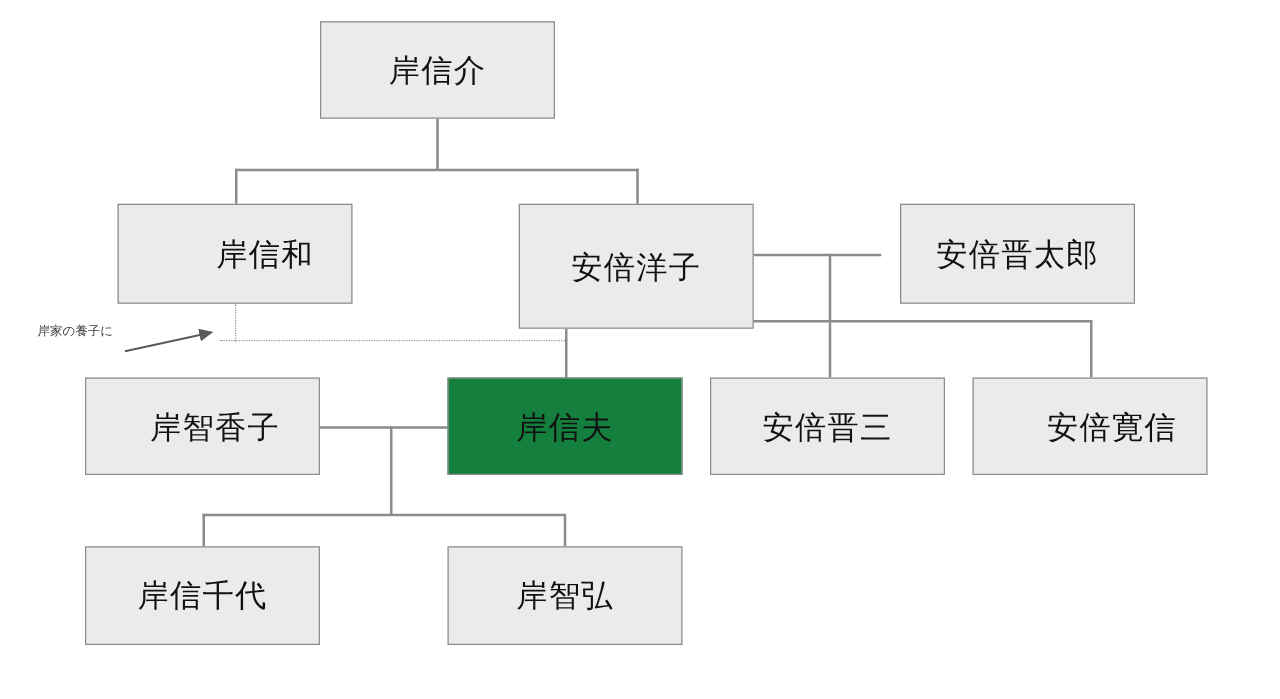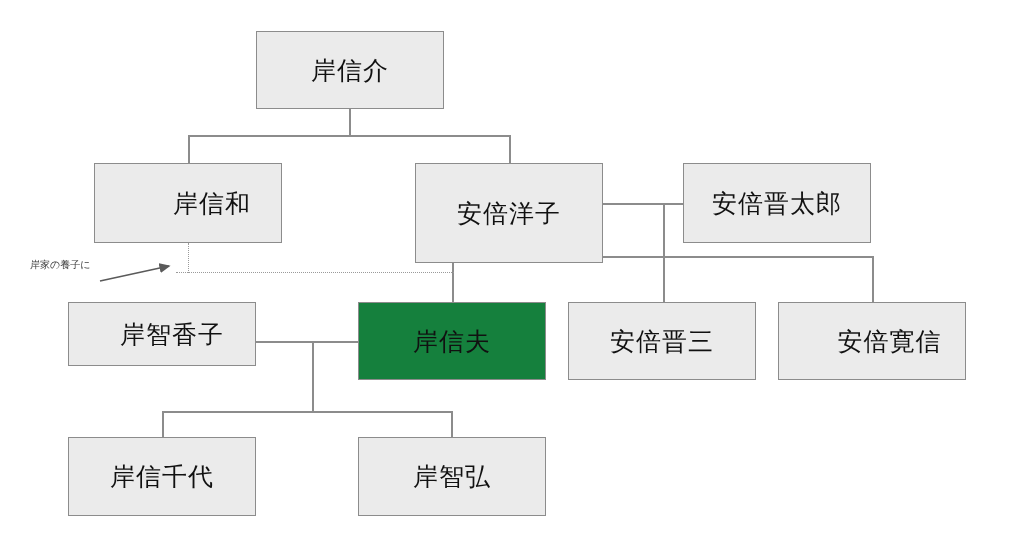--- a/index.html
+++ b/index.html
@@ -104,37 +104,37 @@
   <div class="annotation" style="left:30px; top:258px;">岸家の養子に</div>
   <svg class="arrow-svg" style="left:95px; top:255px;" width="90" height="32" viewBox="0 0 90 32">
     <defs>
       <marker id="arrowhead" markerWidth="7" markerHeight="7" refX="6" refY="3.2" orient="auto" markerUnits="strokeWidth">
         <path d="M0,0 L7,3.2 L0,6.4 z" fill="#5a5a5a"></path>
       </marker>
     </defs>
     <line x1="5" y1="26" x2="74" y2="11" stroke="#5a5a5a" stroke-width="1.6" marker-end="url(#arrowhead)"></line>
   </svg>
 
-  <div class="node" style="left:256px; top:31px; width:188px; height:78px;">
+  <div class="node" style="left:256px; top:17px; width:188px; height:78px;">
     <span>岸信介</span>
   </div>
 
   <div class="node" style="left:94px; top:163px; width:188px; height:80px;padding-left:48px;">
     <span>岸信和</span>
   </div>
 
   <div class="node" style="left:415px; top:163px; width:188px; height:100px;">
     <span>安倍洋子</span>
   </div>
 
-  <div class="node" style="left:683px; top:163px; width:188px; height:80px;">
+  <div class="node" style="left:720px; top:163px; width:188px; height:80px;">
     <span>安倍晋太郎</span>
   </div>
 
-  <div class="node" style="left:68px; top:302px; width:188px; height:64px;padding-left:20px;">
+  <div class="node" style="left:68px; top:302px; width:188px; height:78px;padding-left:20px;">
     <span>岸智香子</span>
   </div>
 
   <div class="node highlight" style="left:358px; top:302px; width:188px; height:78px;">
     <span>岸信夫</span>
   </div>
 
   <div class="node" style="left:568px; top:302px; width:188px; height:78px;">
     <span>安倍晋三</span>
   </div>

